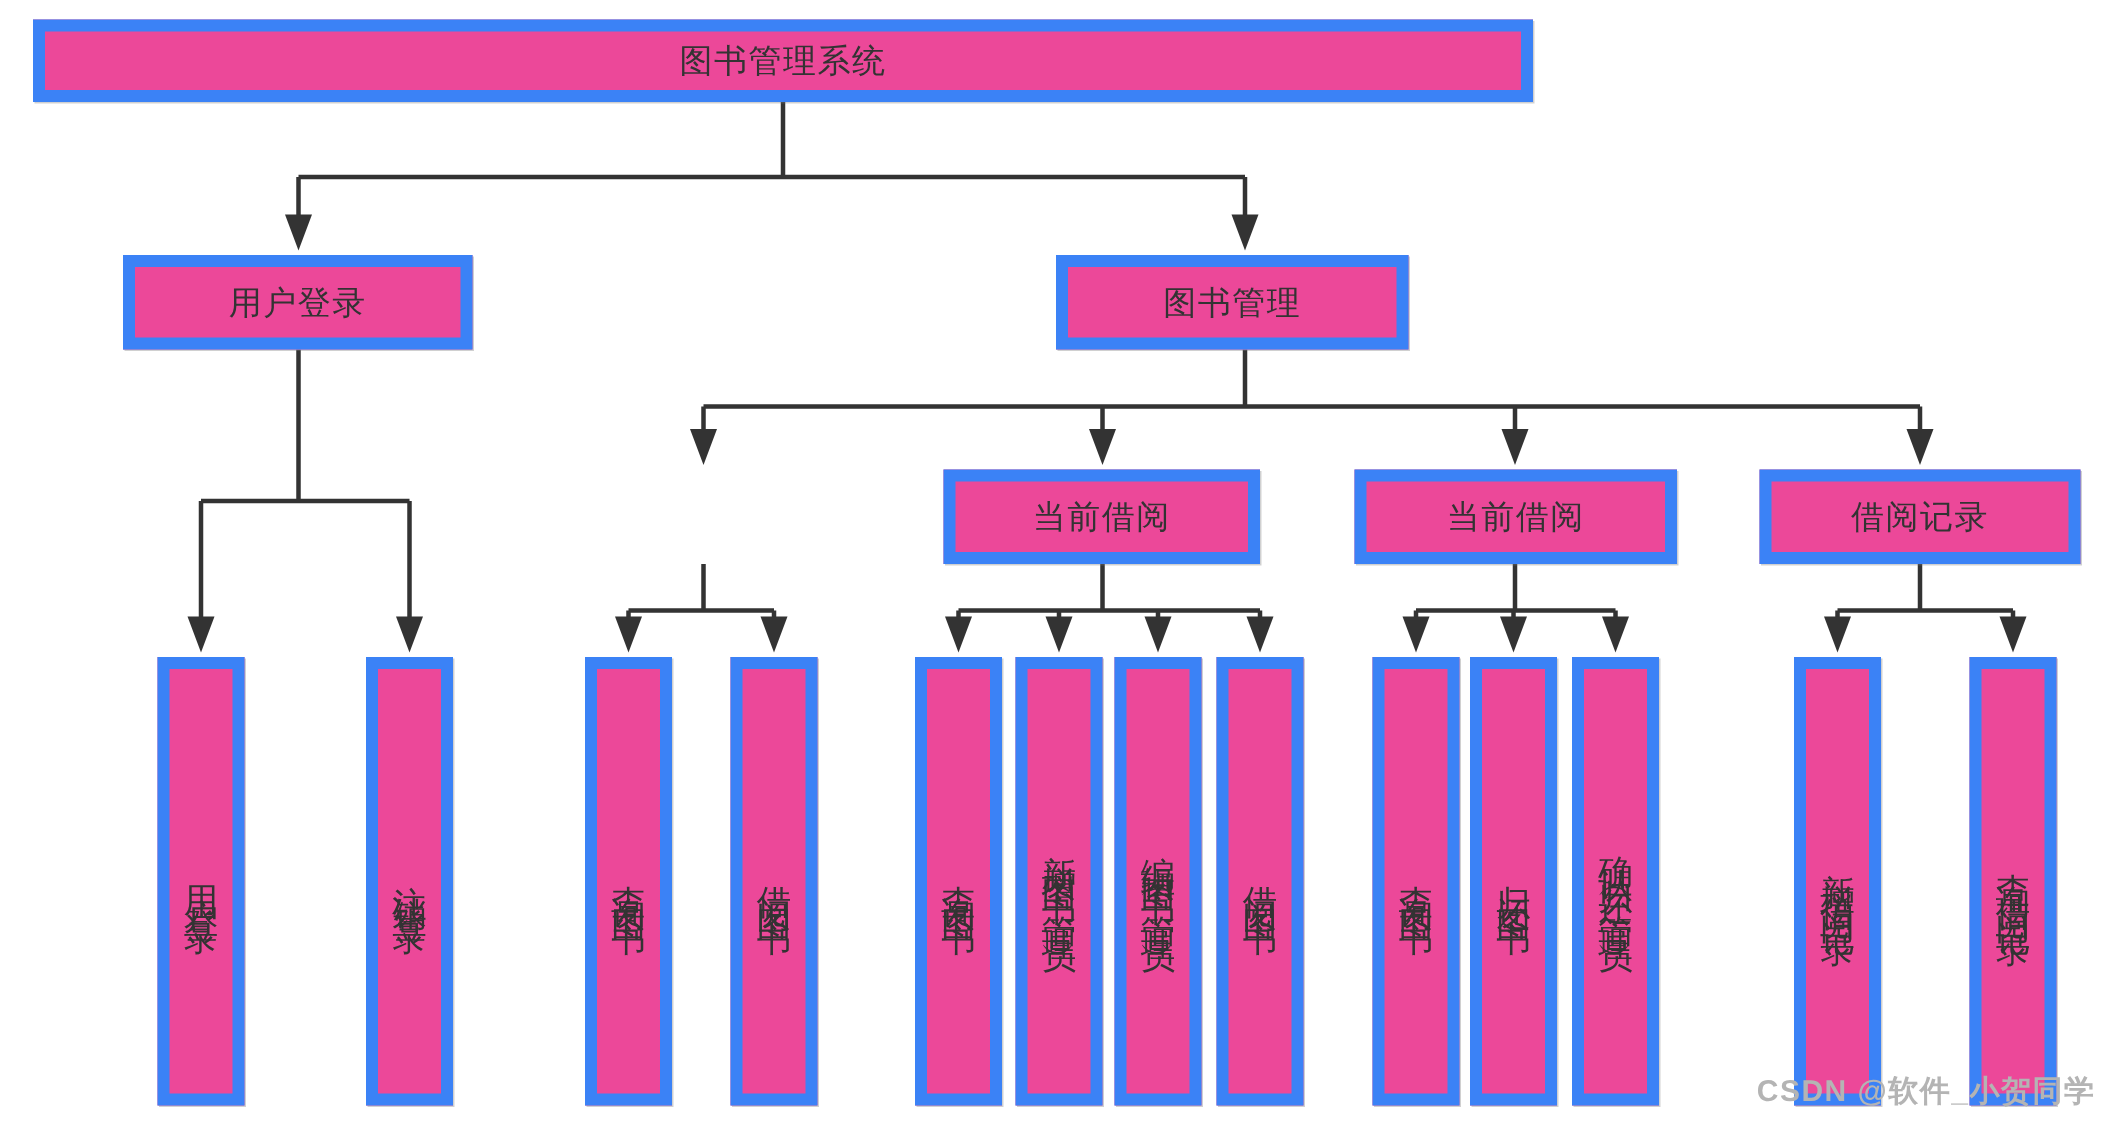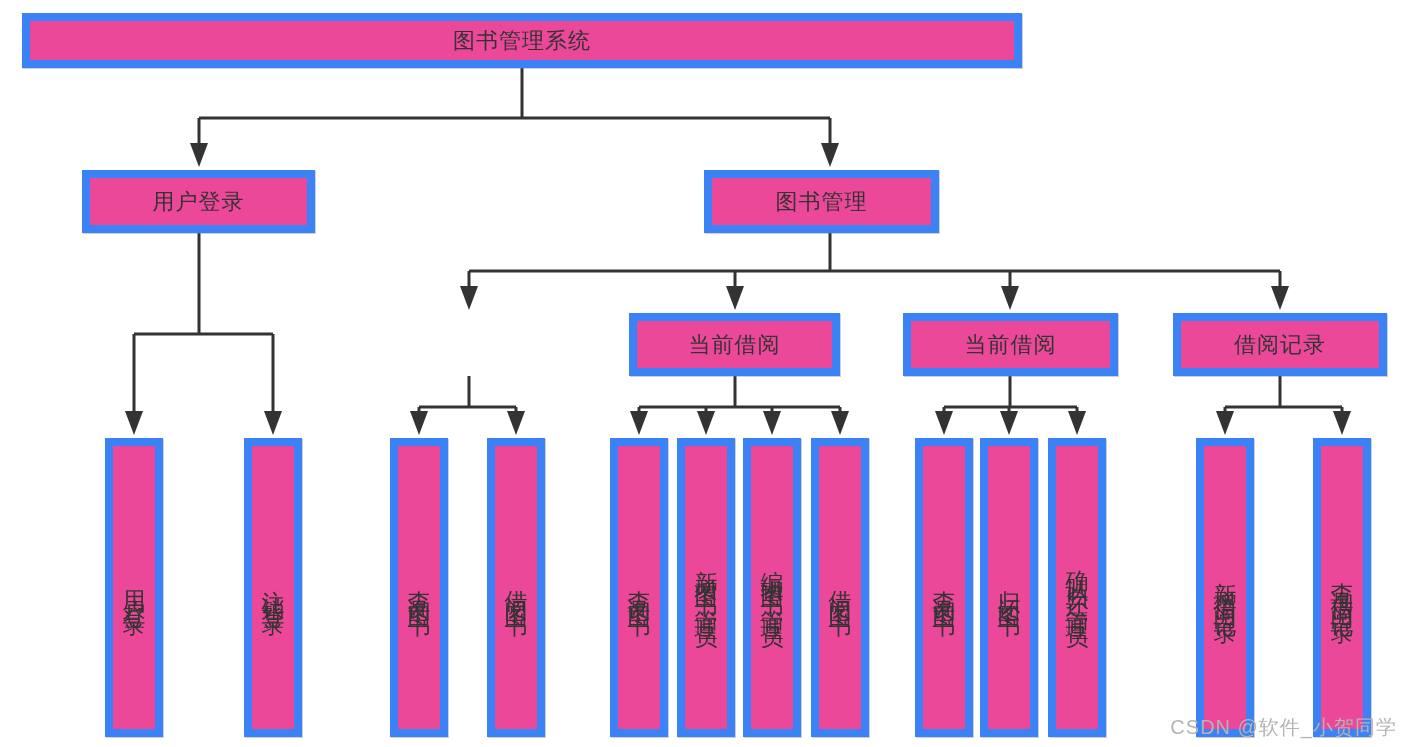--- a/index.html
+++ b/index.html
@@ -48,20 +48,21 @@
   }
   .watermark {
     position: absolute;
     right: 8px;
     bottom: 6px;
     z-index: 2;
     font-size: 20px;
     color: #b4b4b4;
     letter-spacing: 1px;
     white-space: nowrap;
+    font-weight: bold;
   }
 </style>
 </head>
 <body>
 
 <div id="canvas">
 
   <svg id="connectors" width="1405" height="747" viewBox="0 0 1405 747">
     <g stroke="#333333" stroke-width="3" fill="none">
 

